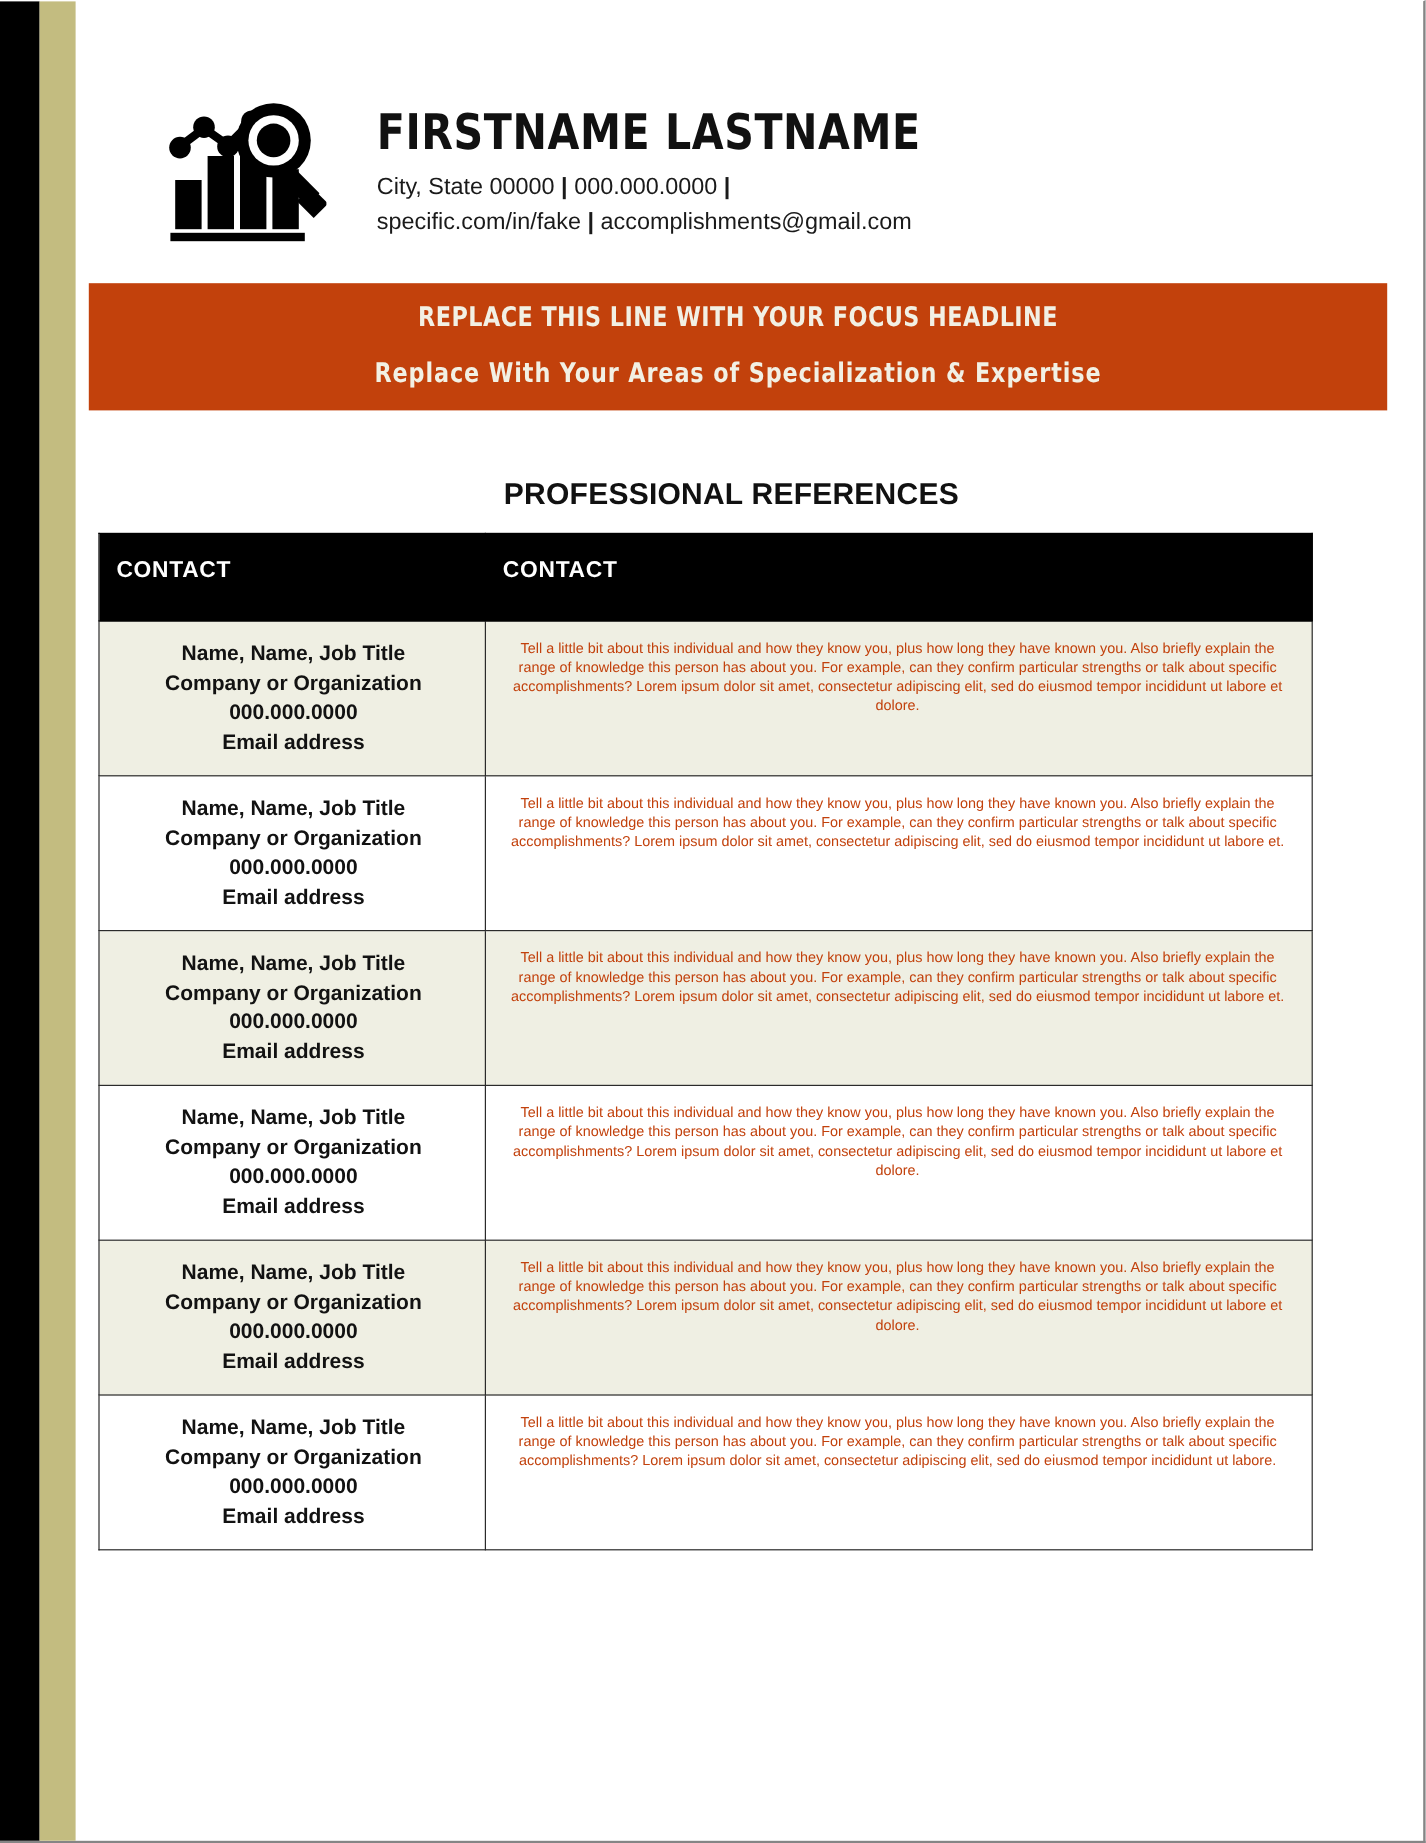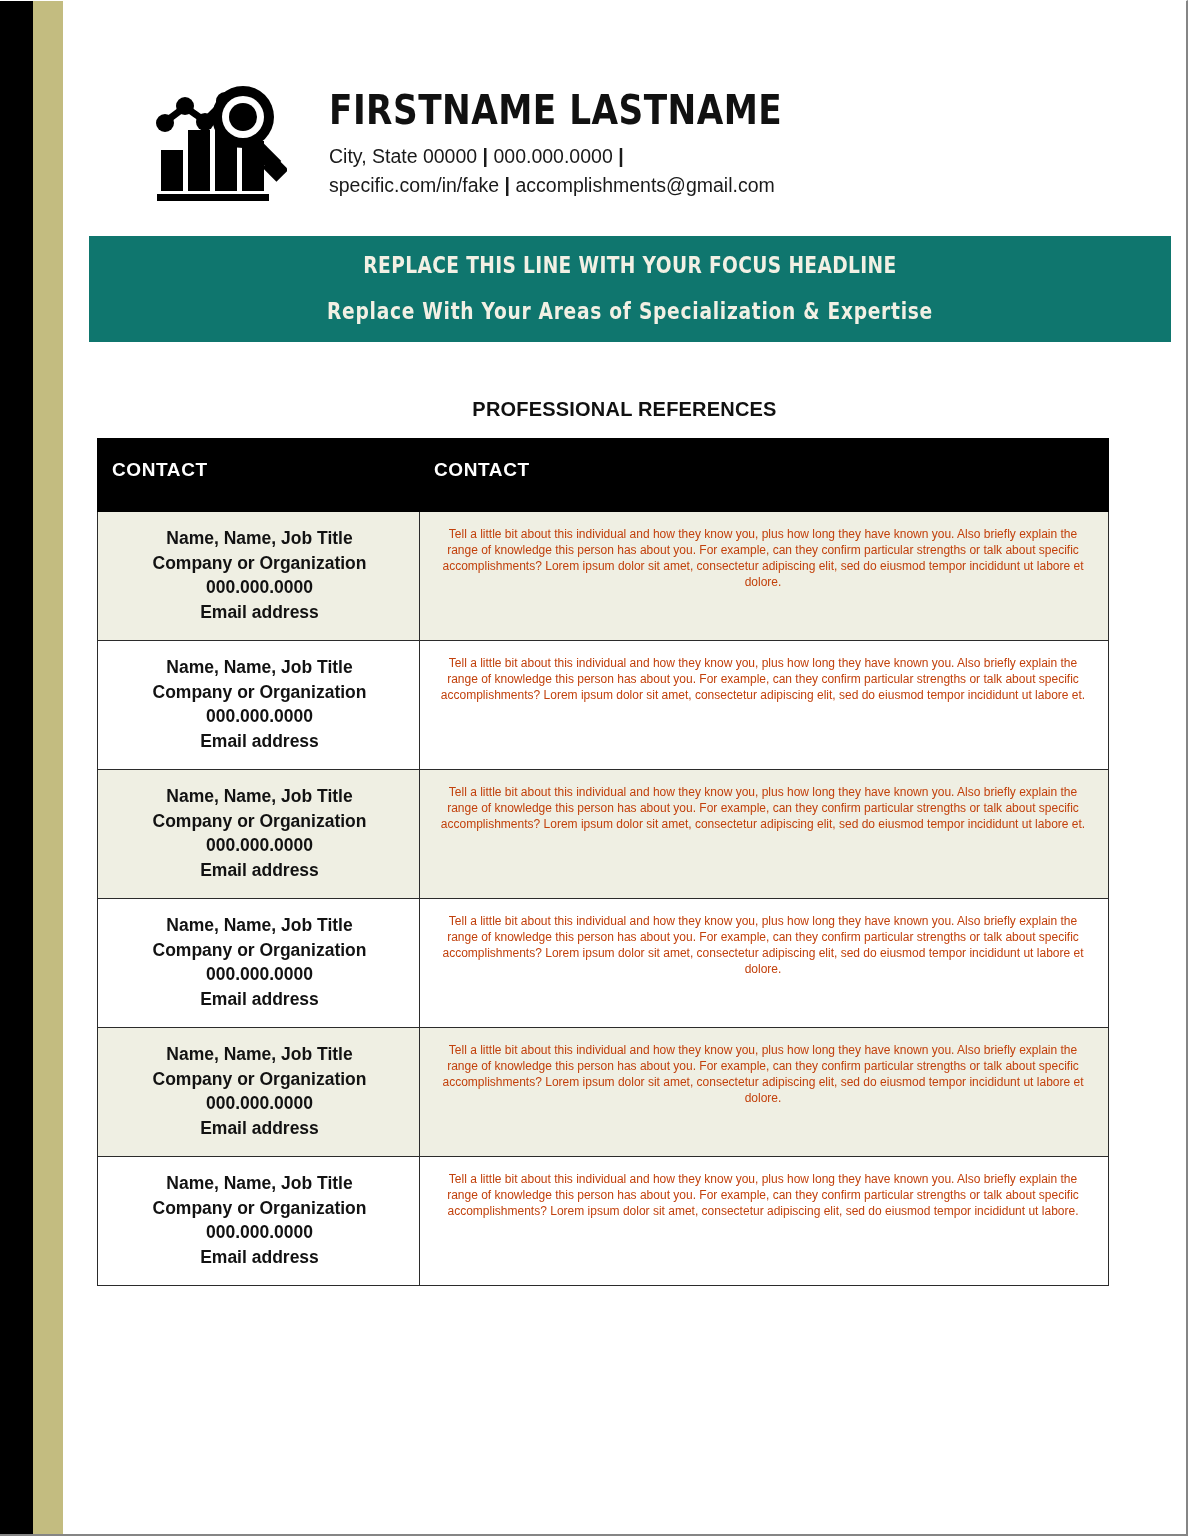--- a/index.html
+++ b/index.html
@@ -35,21 +35,21 @@
   #accent-stripe {
     position: absolute;
     left: 33px; top: 0;
     width: 30px; height: 1534px;
     background: #C3BC80;
   }
 
   
   #content {
     position: absolute;
-    left: 63px;
+    left: 48px;
     top: 0;
     width: 1123px;
     height: 1536px;
   }
 
   
   #header {
     display: flex;
     align-items: flex-start;
     padding: 72px 0 0 92px;
@@ -80,21 +80,21 @@
     font-size: 19.5px;
     color: #1a1a1a;
     line-height: 1.48;
   }
   .contact-line { white-space: nowrap; }
   .sep { font-weight: bold; }
 
   
   #banner {
     margin: 31px 15px 0 26px;
-    background: #0f766e;
+    background: #c2410c;
     color: #F2F0E4;
     text-align: center;
     padding: 16px 10px 18px 10px;
   }
   #headline {
     font-family: "DejaVu Sans Condensed", "Liberation Sans Narrow", "Liberation Sans", sans-serif;
     font-size: 22.5px;
     font-weight: bold;
     letter-spacing: 0.4px;
     transform: scaleX(0.92);
@@ -104,21 +104,21 @@
     font-family: "DejaVu Sans Condensed", "Liberation Sans Narrow", "Liberation Sans", sans-serif;
     font-size: 22.5px;
     font-weight: bold;
     letter-spacing: 0.8px;
     transform: scaleX(0.92);
   }
 
   
   #section-title {
     text-align: center;
-    font-size: 20px;
+    font-size: 25px;
     font-weight: bold;
     color: #111111;
     margin-top: 56px;
     letter-spacing: 0.2px;
   }
 
   
   #ref-table {
     margin: 17px 15px 0 34px;
     border-collapse: collapse;

